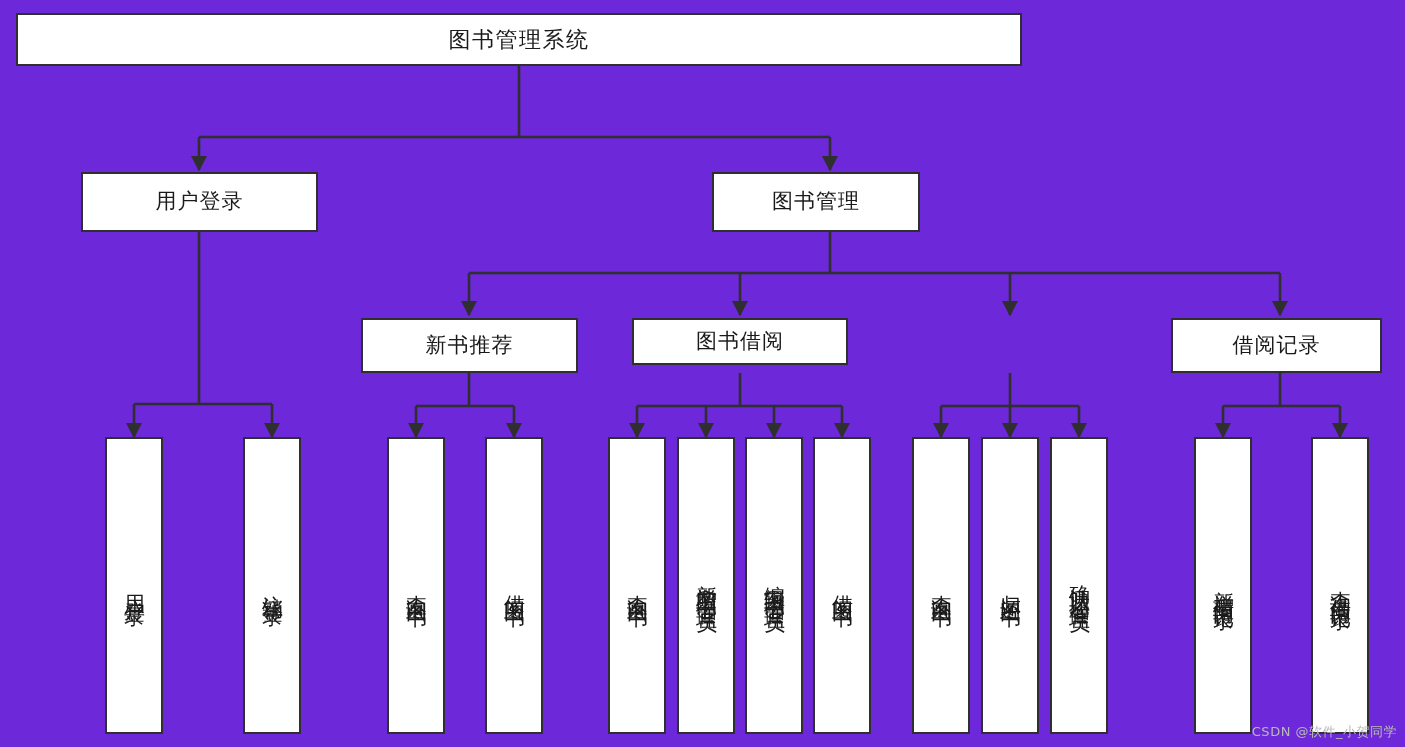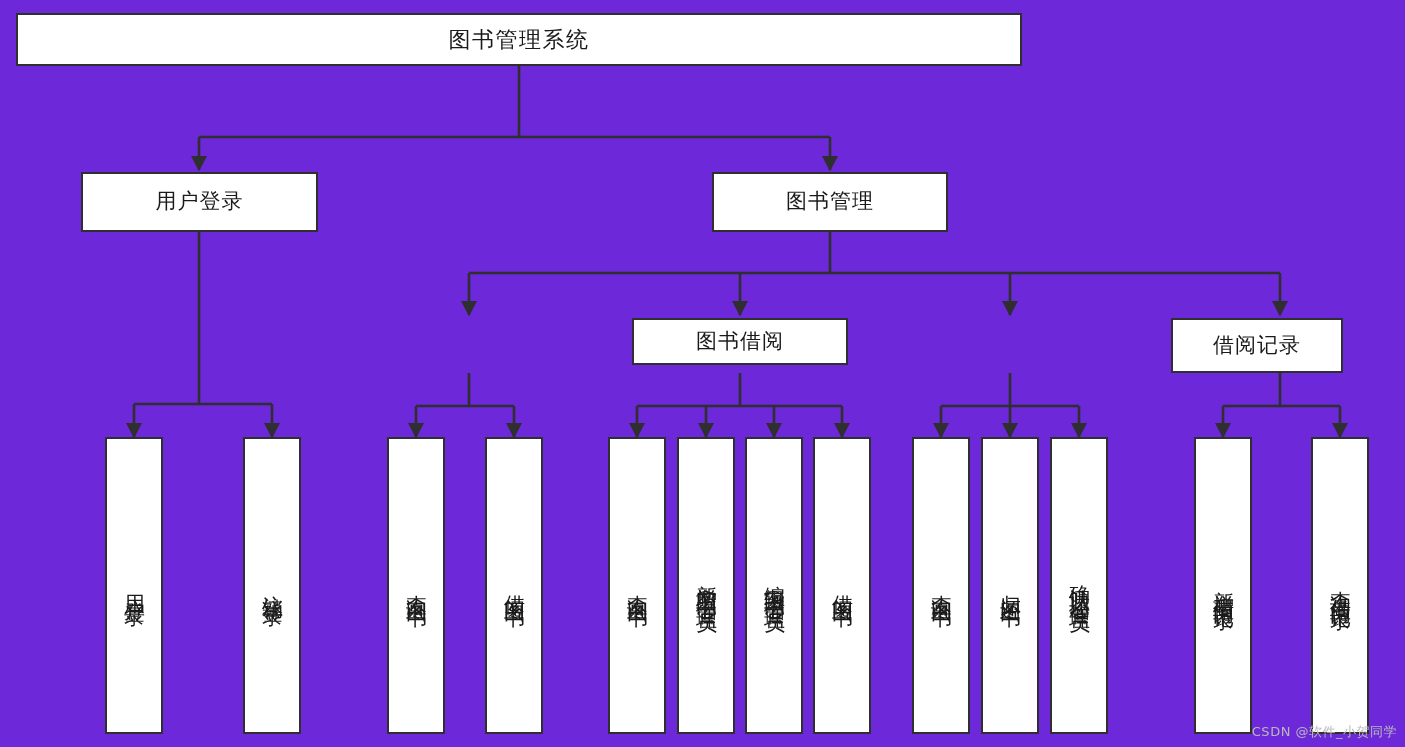--- a/index.html
+++ b/index.html
@@ -124,28 +124,31 @@
     </g>
   </svg>
 
   <div class="node node-root" style="left:16px; top:13px; width:1006px; height:53px;">
     <span>图书管理系统</span>
   </div>
 
   <div class="node node-h" style="left:81px; top:172px; width:237px; height:60px;">
     <span>用户登录</span>
   </div>
-  <div class="node node-h" style="left:712px; top:172px; width:236px; height:60px;">
+  <div class="node node-h" style="left:712px; top:172px; width:208px; height:60px;">
     <span>图书管理</span>
   </div>
 
+  <div class="node node-h" style="left:361px; top:318px; width:217px; height:55px;">
+    <span>新书推荐</span>
+  </div>
   <div class="node node-h" style="left:632px; top:318px; width:216px; height:47px;">
     <span>图书借阅</span>
   </div>
-  <div class="node node-h" style="left:1171px; top:318px; width:172px; height:55px;">
+  <div class="node node-h" style="left:1171px; top:318px; width:211px; height:55px;">
     <span>借阅记录</span>
   </div>
 
   <div class="node node-v" style="left:105px; top:437px; width:58px; height:297px;">
     <span class="vtext">用户登录</span>
   </div>
   <div class="node node-v" style="left:243px; top:437px; width:58px; height:297px;">
     <span class="vtext">注销登录</span>
   </div>
 

